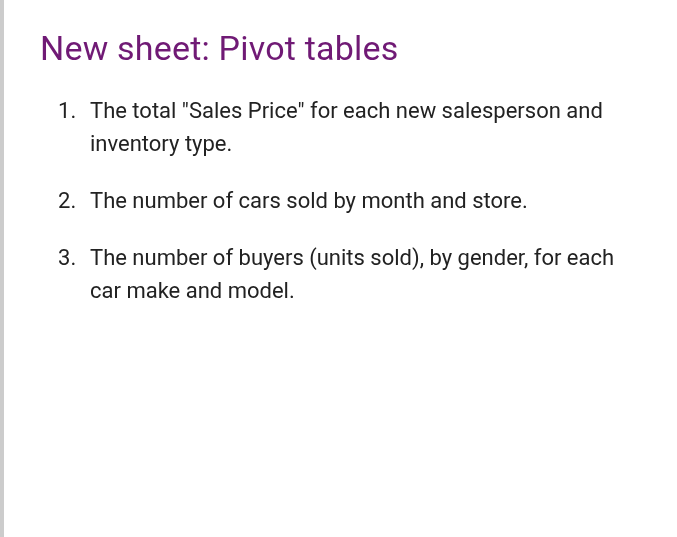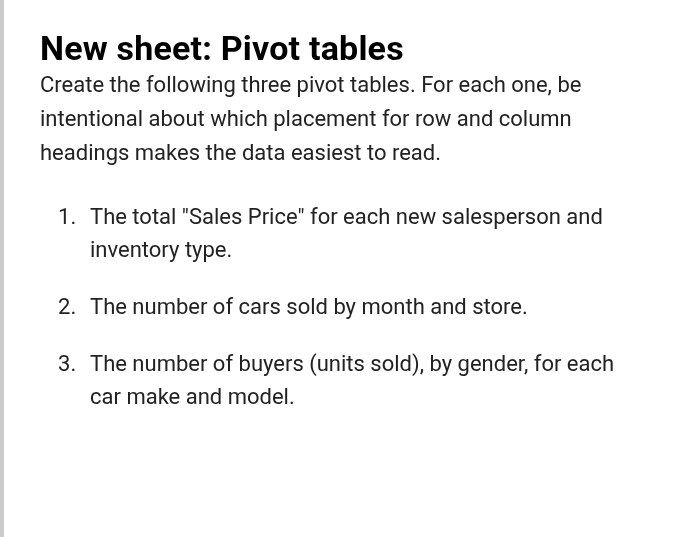--- a/index.html
+++ b/index.html
@@ -16,23 +16,24 @@
       align-items: flex-start;
     }
     .container {
       background: #ffffff;
       border-left: 4px solid #cccccc;
       padding: 28px 36px 36px 36px;
       width: 100%;
       height: 100%;
     }
     .heading {
-      color: #000000;
+      color: #701a75;
       font-size: 34px;
-      font-weight: 700;
+      font-weight: 400;
+      margin-bottom: 26px;
       letter-spacing: 0.2px;
     }
     .intro {
       color: #222222;
       font-size: 22px;
       line-height: 1.55;
       margin-bottom: 30px;
     }
     .list {
       list-style: none;
@@ -55,19 +56,18 @@
       top: 0;
       color: #222222;
       font-size: 22px;
     }
   </style>
 </head>
 <body>
 
 <div class="container">
   <h2 class="heading">New sheet: Pivot tables</h2>
-  <p class="intro">Create the following three pivot tables. For each one, be intentional about which placement for row and column headings makes the data easiest to read.</p>
   <ol class="list">
     <li class="list-item">The total "Sales Price" for each new salesperson and inventory type.</li>
     <li class="list-item">The number of cars sold by month and store.</li>
     <li class="list-item">The number of buyers (units sold), by gender, for each car make and model.</li>
   </ol>
 </div>
 
 </body></html>

